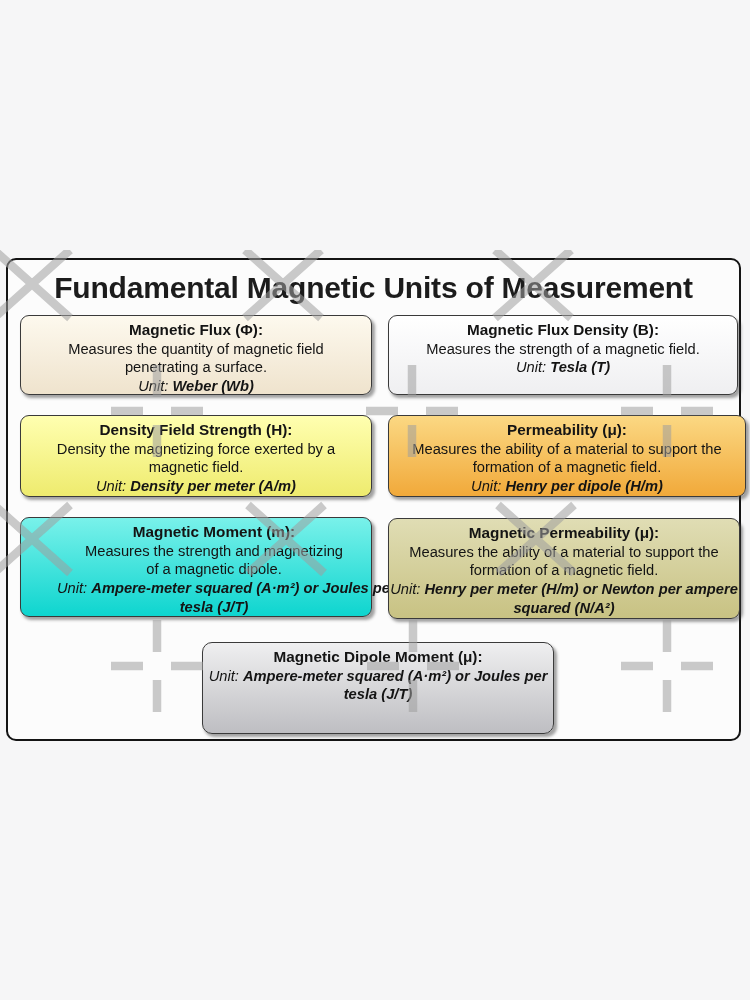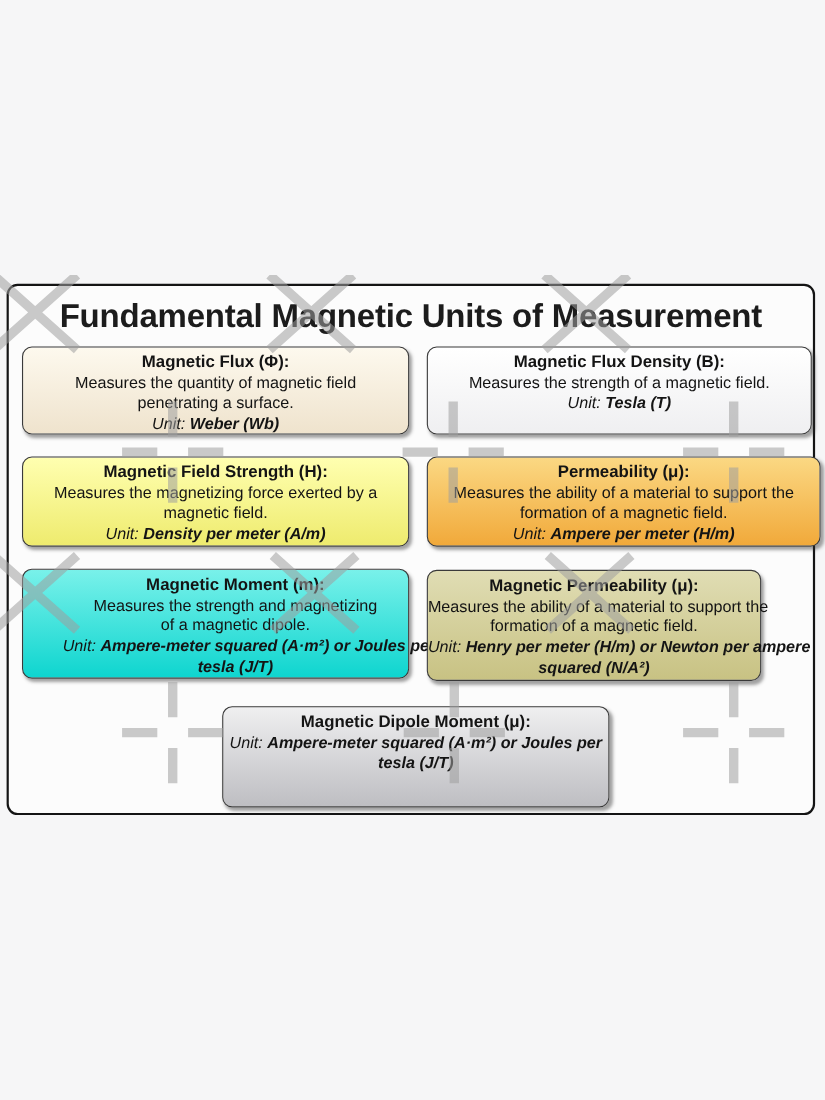--- a/index.html
+++ b/index.html
@@ -57,21 +57,21 @@
     font-style: italic;
     white-space: pre;
   }
   .unit-value { font-weight: 700; }
   
   #box-magnetic-flux          { left: 12px;  top: 55px;  width: 352px; height: 80px;  }
   #box-magnetic-flux-density  { left: 380px; top: 55px;  width: 350px; height: 80px;  }
   #box-magnetic-field-strength{ left: 12px;  top: 155px; width: 352px; height: 82px;  }
   #box-permeability           { left: 380px; top: 155px; width: 358px; height: 82px;  }
   #box-magnetic-moment        { left: 12px;  top: 257px; width: 352px; height: 100px; padding-left: 36px; }
-  #box-magnetic-permeability  { left: 380px; top: 258px; width: 304px; height: 101px; }
+  #box-magnetic-permeability  { left: 380px; top: 258px; width: 352px; height: 101px; }
   #box-magnetic-dipole-moment { left: 194px; top: 382px; width: 352px; height: 92px;  }
   #watermark-overlay {
     position: absolute;
     left: 0; top: 250px;
     width: 750px; height: 495px;
     pointer-events: none;
     z-index: 10;
   }
 </style>
 </head>
@@ -90,50 +90,50 @@
       <div class="box-unit"><span class="unit-label">Unit:</span> <span class="unit-value">Weber (Wb)</span></div>
     </div>
 
     <div class="unit-box" id="box-magnetic-flux-density" style="background: linear-gradient(rgb(255, 255, 255), rgb(239, 239, 241));">
       <div class="box-heading">Magnetic Flux Density (B):</div>
       <div class="box-body">Measures the strength of a magnetic field.</div>
       <div class="box-unit"><span class="unit-label">Unit:</span> <span class="unit-value">Tesla (T)</span></div>
     </div>
 
     <div class="unit-box" id="box-magnetic-field-strength" style="background: linear-gradient(rgb(255, 255, 176), rgb(238, 235, 110));">
-      <div class="box-heading">Magnetic Field Strength (H):</div>
-      <div class="box-body">Measures the magnetizing force exerted by a
+      <div class="box-heading">Density Field Strength (H):</div>
+      <div class="box-body">Density the magnetizing force exerted by a
 magnetic field.</div>
       <div class="box-unit"><span class="unit-label">Unit:</span> <span class="unit-value">Density per meter (A/m)</span></div>
     </div>
 
     <div class="unit-box" id="box-permeability" style="background: linear-gradient(rgb(251, 216, 131), rgb(241, 169, 58));">
       <div class="box-heading">Permeability (μ):</div>
       <div class="box-body">Measures the ability of a material to support the
 formation of a magnetic field.</div>
-      <div class="box-unit"><span class="unit-label">Unit:</span> <span class="unit-value">Ampere per meter (H/m)</span></div>
+      <div class="box-unit"><span class="unit-label">Unit:</span> <span class="unit-value">Henry per dipole (H/m)</span></div>
     </div>
 
     <div class="unit-box" id="box-magnetic-moment" style="background: linear-gradient(rgb(121, 241, 234), rgb(14, 213, 207));">
       <div class="box-heading">Magnetic Moment (m):</div>
       <div class="box-body">Measures the strength and magnetizing
 of a magnetic dipole.</div>
       <div class="box-unit"><span class="unit-label">Unit:</span> <span class="unit-value">Ampere-meter squared (A·m²) or Joules per
 tesla (J/T)</span></div>
     </div>
 
     <div class="unit-box" id="box-magnetic-permeability" style="background: linear-gradient(rgb(224, 221, 180), rgb(200, 194, 131));">
       <div class="box-heading">Magnetic Permeability (μ):</div>
       <div class="box-body">Measures the ability of a material to support the
 formation of a magnetic field.</div>
       <div class="box-unit"><span class="unit-label">Unit:</span> <span class="unit-value">Henry per meter (H/m) or Newton per ampere
 squared (N/A²)</span></div>
     </div>
 
-    <div class="unit-box" id="box-magnetic-dipole-moment" style="background: linear-gradient(rgb(239, 239, 240), rgb(190, 190, 194));">
+    <div class="unit-box" id="box-magnetic-dipole-moment" style="background: linear-gradient(rgb(239, 239, 240), rgb(190, 190, 194)); border-radius: 10px;">
       <div class="box-heading">Magnetic Dipole Moment (μ):</div>
       <div class="box-unit"><span class="unit-label">Unit:</span> <span class="unit-value">Ampere-meter squared (A·m²) or Joules per
 tesla (J/T)</span></div>
     </div>
 
   </div>
 
   <svg id="watermark-overlay" viewBox="0 0 750 495" xmlns="http://www.w3.org/2000/svg">
       <path d="M-6 0 L70 68 M-6 68 L70 0" stroke="rgba(158,158,158,0.55)" stroke-width="8.5" fill="none"></path>
       <path d="M245 0 L321 68 M245 68 L321 0" stroke="rgba(158,158,158,0.55)" stroke-width="8.5" fill="none"></path>

